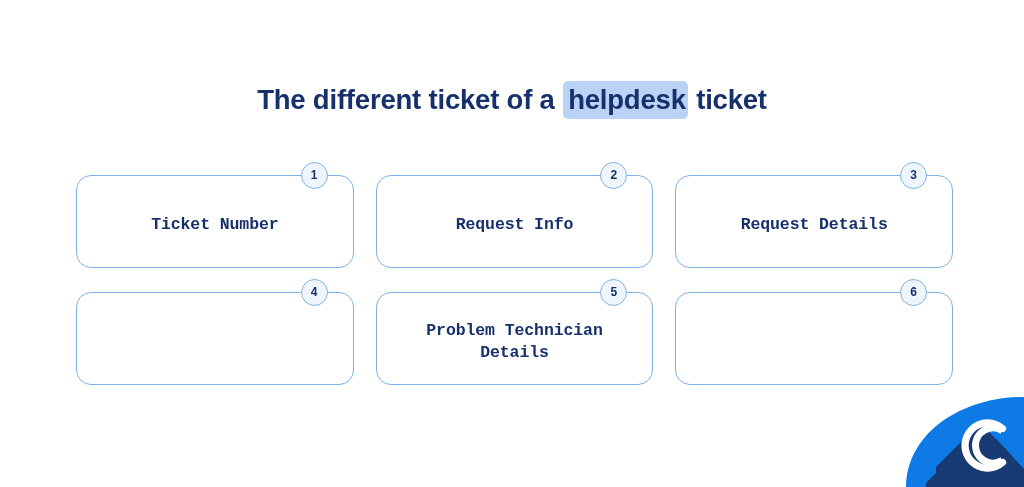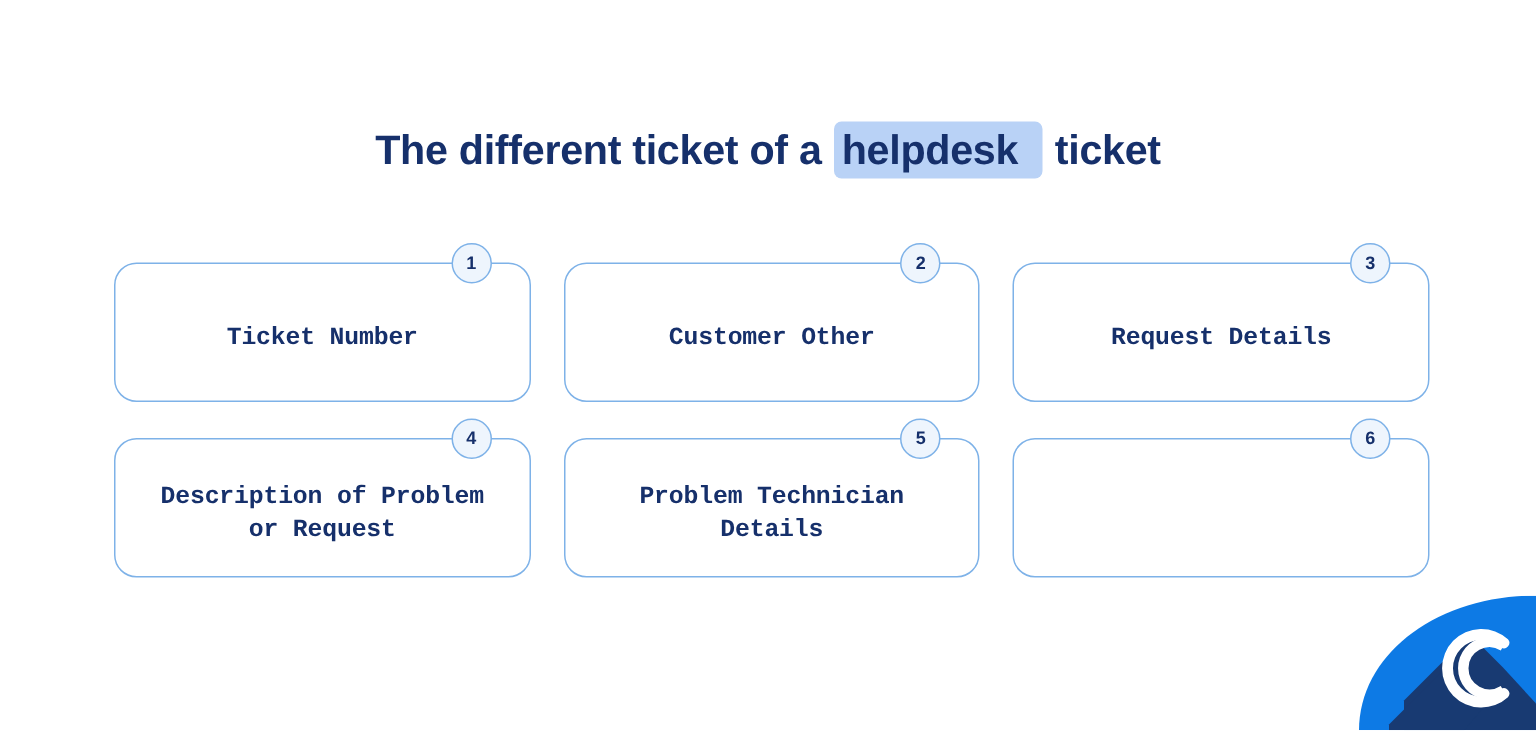--- a/index.html
+++ b/index.html
@@ -36,21 +36,21 @@
     font-size: 27.5px;
     font-weight: bold;
     color: #16306b;
     letter-spacing: -0.2px;
     line-height: 44px;
     white-space: nowrap;
   }
   .title .hl {
     background: #b9d2f6;
     border-radius: 5px;
-    padding: 3px 16px 4px 5px;
+    padding: 3px 2px 4px 5px;
     margin: 0 1px;
     color: #16306b;
   }
 
   
   .grid {
     position: absolute;
     left: 76px;
     top: 175px;
     width: 877px;
@@ -128,33 +128,31 @@
 
   <div class="grid">
 
     <div class="row">
       <div class="card">
         <div class="badge">1</div>
         <div class="card-label">Ticket Number</div>
       </div>
       <div class="card">
         <div class="badge">2</div>
-        <div class="card-label">Customer Other</div>
+        <div class="card-label">Request Info</div>
       </div>
       <div class="card">
         <div class="badge">3</div>
         <div class="card-label">Request Details</div>
       </div>
     </div>
 
     <div class="row">
       <div class="card">
         <div class="badge">4</div>
-        <div class="card-label">Description of Problem
-or Request</div>
       </div>
       <div class="card">
         <div class="badge">5</div>
         <div class="card-label">Problem Technician
 Details</div>
       </div>
       <div class="card">
         <div class="badge">6</div>
       </div>
     </div>

